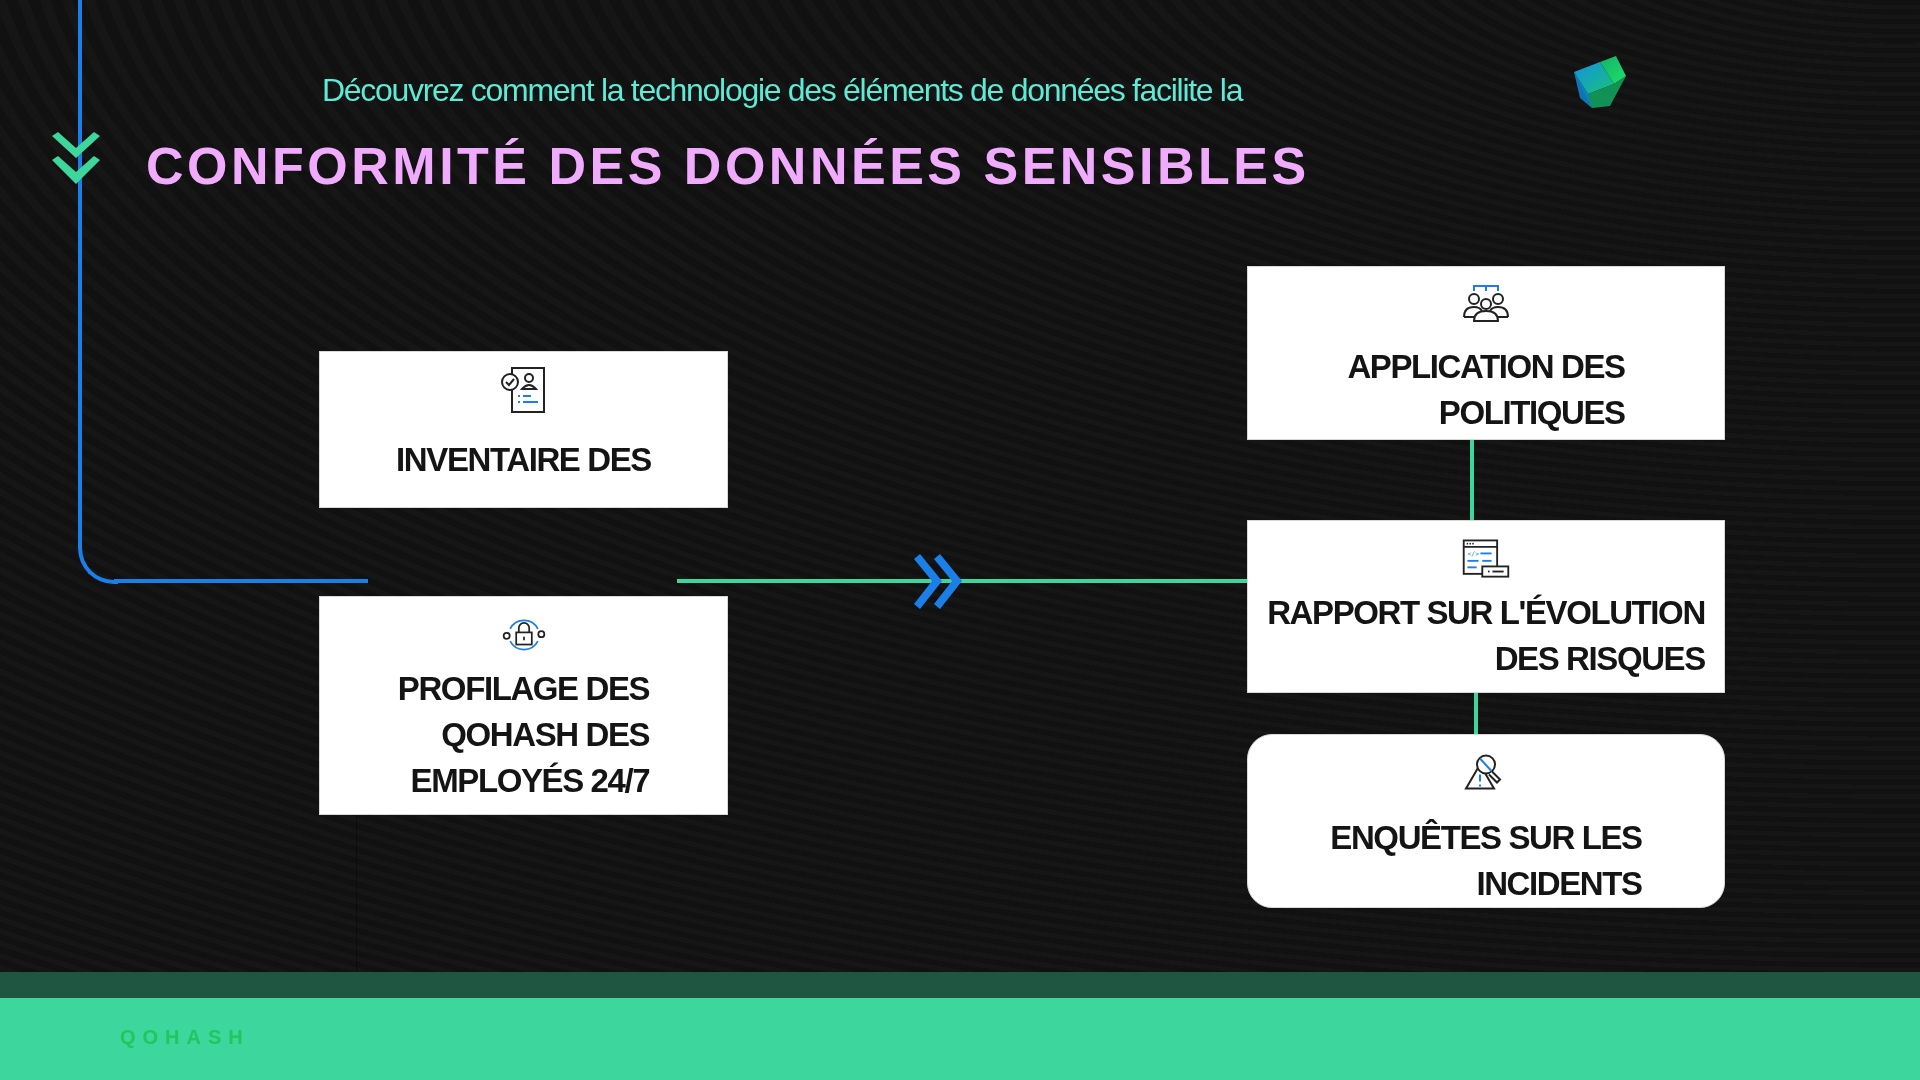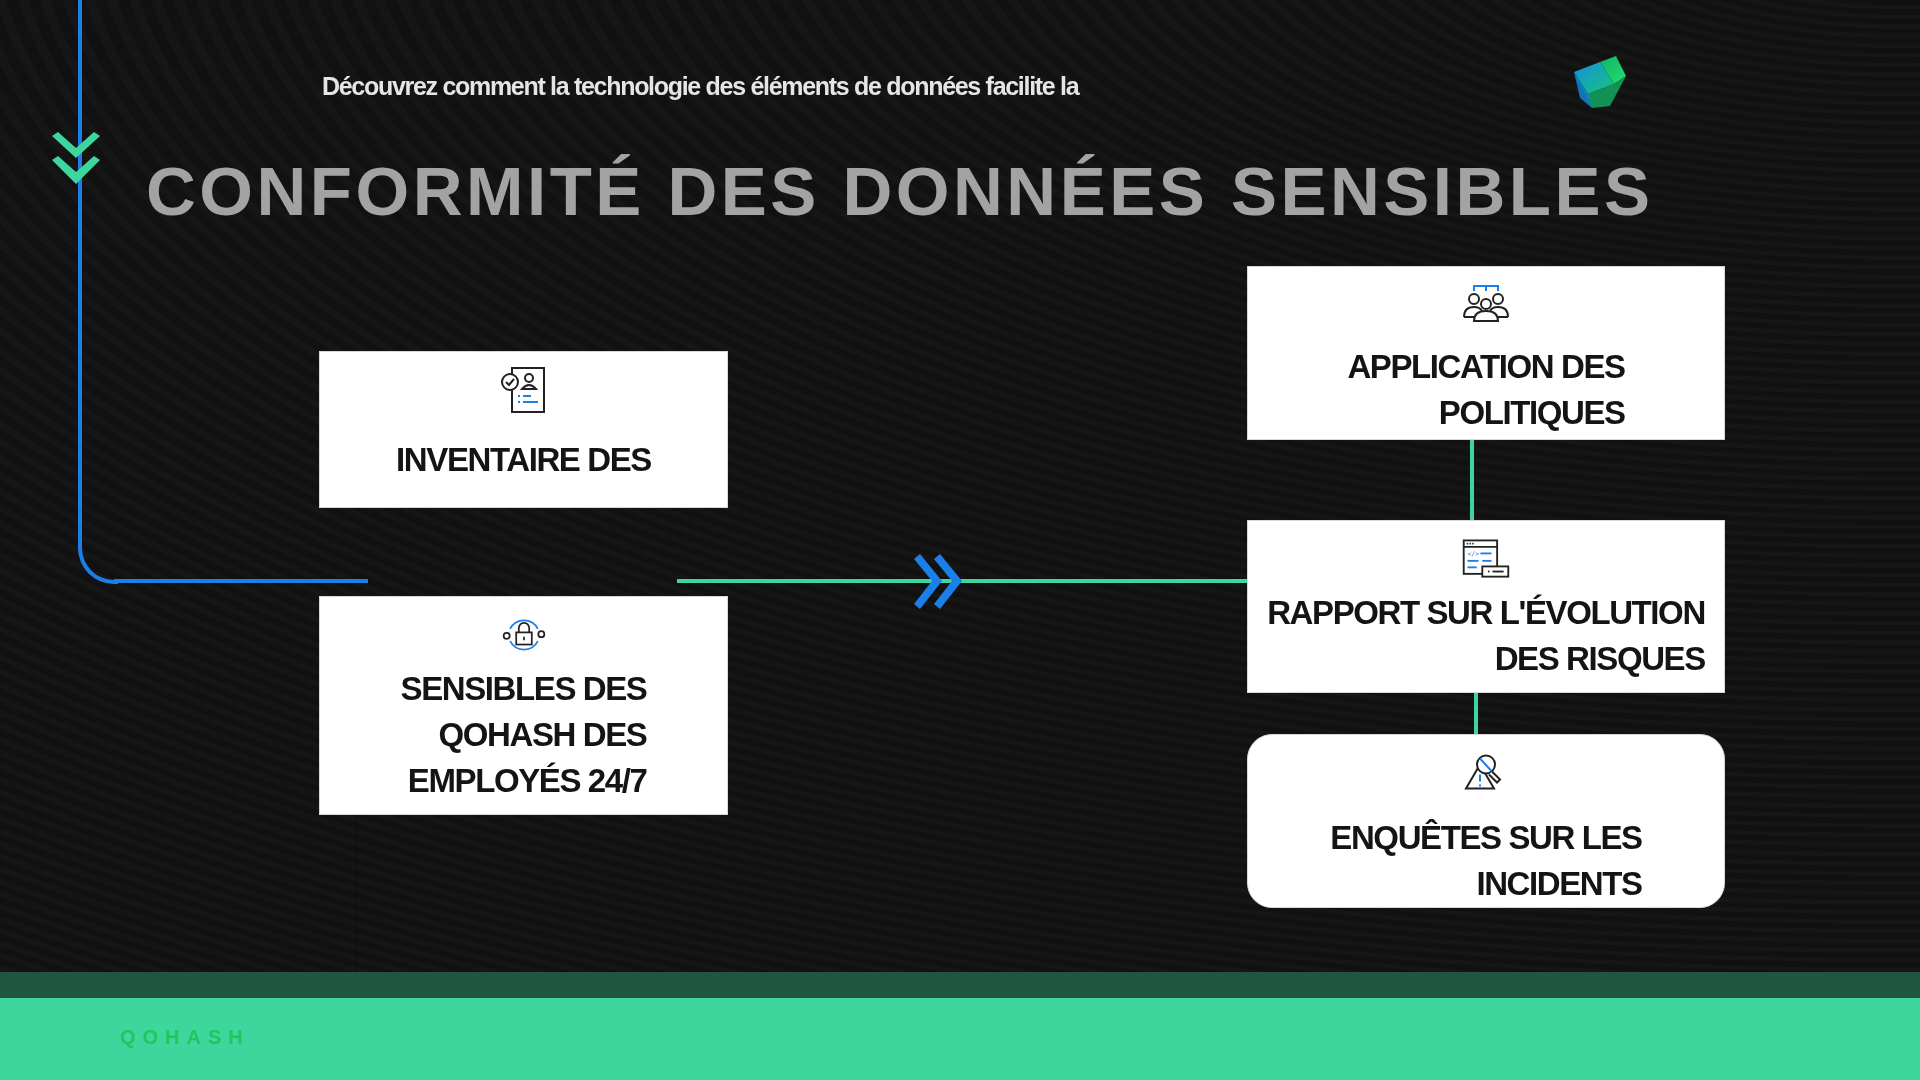--- a/index.html
+++ b/index.html
@@ -23,25 +23,25 @@
     .hline-green { position:absolute; left:677px; top:579px; width:572px; height:4px; background:#3DD69C; }
     .vconn-1 { position:absolute; left:1470px; top:440px; width:4px; height:80px; background:#3DD69C; }
     .vconn-2 { position:absolute; left:1474px; top:693px; width:4px; height:41px; background:#3DD69C; }
 
     .chev-top { position:absolute; left:48px; top:130px; width:56px; height:60px; }
     .chev-mid { position:absolute; left:912px; top:553px; width:54px; height:58px; }
     .cube { position:absolute; left:1566px; top:50px; width:62px; height:60px; }
 
     .subtitle {
       position:absolute; left:322px; top:72px; width:1230px;
-      color:#e5e5e5; font-weight:bold; font-size:25px; letter-spacing:-1.3px; white-space:nowrap;
+      color:#5eead4; font-weight:normal; font-size:32px; letter-spacing:-1.3px; white-space:nowrap;
     }
     .title {
-      position:absolute; left:146px; top:152px; width:1640px;
-      color:#a3a3a3; font-weight:900; font-size:69px; letter-spacing:3.5px; white-space:nowrap;
+      position:absolute; left:146px; top:136px; width:1640px;
+      color:#f0abfc; font-weight:900; font-size:52px; letter-spacing:3.5px; white-space:nowrap;
       font-family:"Liberation Sans", sans-serif;
     }
 
     .card {
       position:absolute; background:#fff; box-sizing:border-box;
       display:flex; flex-direction:column; align-items:center;
       border:1px solid #d8d8d8;
     }
     .card .icon { width:52px; height:50px; margin-top:13px; }
     .card .label {
@@ -130,21 +130,21 @@
   <svg class="icon" viewBox="0 0 60 50">
     <path d="M14 18 A18 18 0 0 1 46 18" fill="none" stroke="#1A7FE8" stroke-width="2"></path>
     <path d="M46 32 A18 18 0 0 1 14 32" fill="none" stroke="#1A7FE8" stroke-width="2"></path>
     <circle cx="10" cy="26" r="3.5" fill="#fff" stroke="#222" stroke-width="2"></circle>
     <circle cx="50" cy="24" r="3.5" fill="#fff" stroke="#222" stroke-width="2"></circle>
     <rect x="21" y="22" width="18" height="14" fill="none" stroke="#222" stroke-width="2"></rect>
     <path d="M24 22 V17 A6 6 0 0 1 36 17 V22" fill="none" stroke="#222" stroke-width="2"></path>
     <line x1="30" y1="27" x2="30" y2="31" stroke="#222" stroke-width="2"></line>
   </svg>
   <div class="label">
-    <div>SENSIBLES DES</div>
+    <div>PROFILAGE DES</div>
     <div>QOHASH DES</div>
     <div>EMPLOYÉS 24/7</div>
   </div>
 </div>
 
 <div class="card card-pol">
   <svg class="icon" viewBox="0 0 52 44">
     <path d="M14 8 V3 H38 V8 M26 3 V8" fill="none" stroke="#1A7FE8" stroke-width="2"></path>
     <circle cx="14" cy="16" r="5" fill="none" stroke="#222" stroke-width="2"></circle>
     <circle cx="38" cy="16" r="5" fill="none" stroke="#222" stroke-width="2"></circle>

